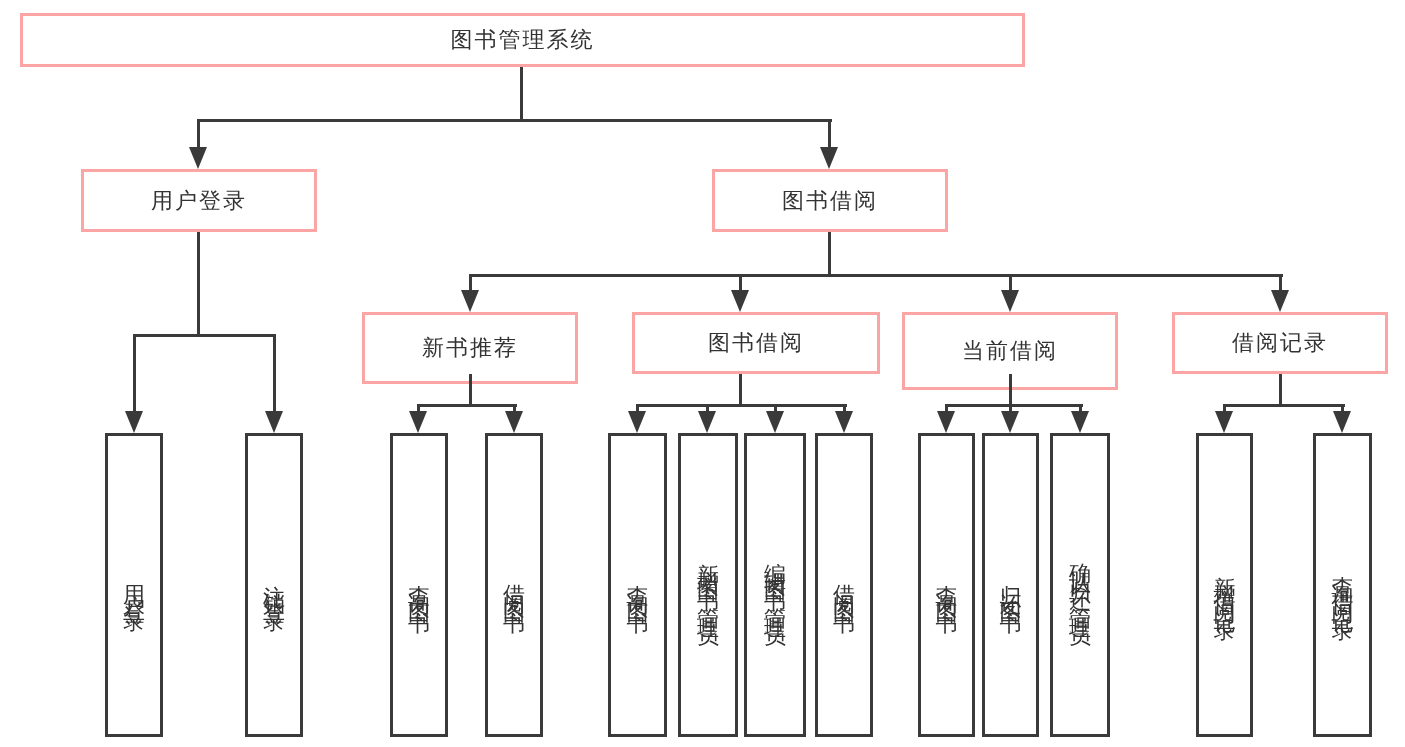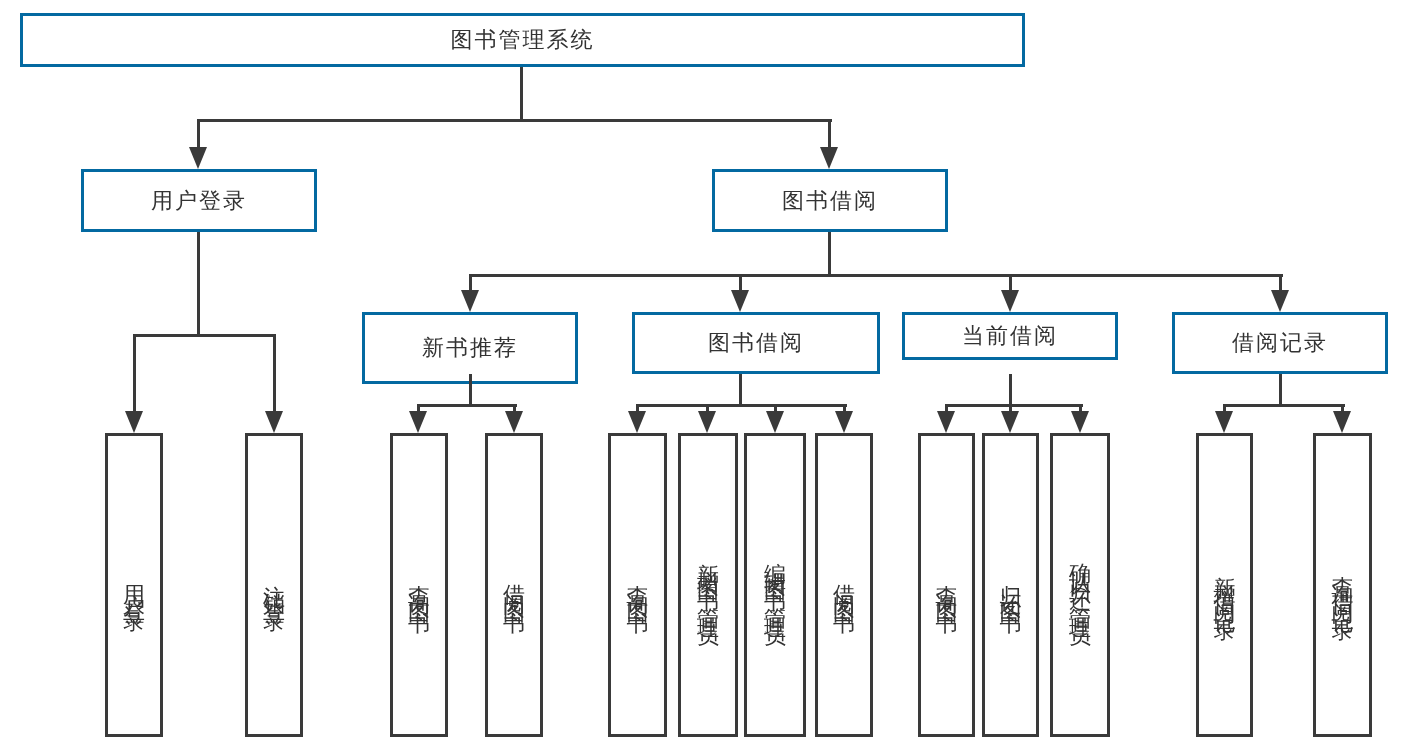--- a/index.html
+++ b/index.html
@@ -8,21 +8,21 @@
     width: 1405px;
     height: 747px;
     background: #ffffff;
     overflow: hidden;
     font-family: "Liberation Sans", sans-serif;
     color: #333333;
   }
   .node {
     position: absolute;
     box-sizing: border-box;
-    border: 3px solid #0369a1;
+    border: 3px solid #fca5a5;
     background: #ffffff;
     display: flex;
     align-items: center;
     justify-content: center;
     font-size: 22px;
     letter-spacing: 2px;
     color: #333333;
   }
   .leaf {
     position: absolute;
@@ -68,21 +68,21 @@
   <div class="node" style="left:20px; top:13px; width:1005px; height:54px;">图书管理系统</div>
 
   <div class="node" style="left:81px; top:169px; width:236px; height:63px;">用户登录</div>
 
   <div class="node" style="left:712px; top:169px; width:236px; height:63px;">图书借阅</div>
 
   <div class="node" style="left:362px; top:312px; width:216px; height:72px;">新书推荐</div>
 
   <div class="node" style="left:632px; top:312px; width:248px; height:62px;">图书借阅</div>
 
-  <div class="node" style="left:902px; top:312px; width:216px; height:48px;font-family:Liberation Serif, serif;">当前借阅</div>
+  <div class="node" style="left:902px; top:312px; width:216px; height:78px;font-family:Liberation Serif, serif;">当前借阅</div>
 
   <div class="node" style="left:1172px; top:312px; width:216px; height:62px;">借阅记录</div>
 
   <div class="leaf" style="left:105px; width:58px;">用户登录</div>
   <div class="leaf" style="left:245px; width:58px;">注销登录</div>
 
   <div class="leaf" style="left:390px; width:58px;">查询图书</div>
   <div class="leaf" style="left:485px; width:58px;">借阅图书</div>
 
   <div class="leaf" style="left:608px; width:59px;">查询图书</div>

